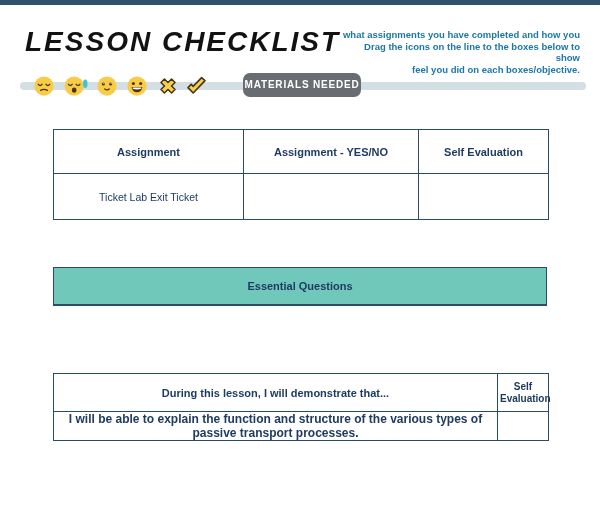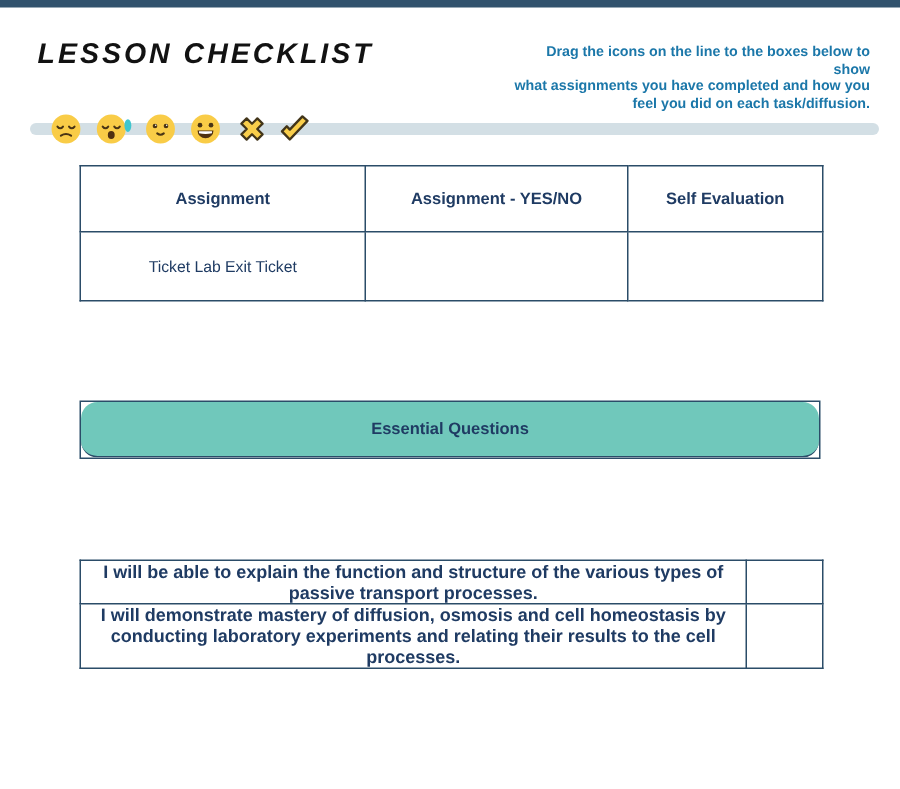--- a/index.html
+++ b/index.html
@@ -11,21 +11,21 @@
     font-family: "Liberation Sans", sans-serif;
     overflow: hidden;
   }
   .topbar {
     position: absolute; left: 0; top: 0;
     width: 600px; height: 5px;
     background: #31526D;
   }
   .page-title {
     position: absolute; left: 25px; top: 26px;
-    font-size: 19px; font-weight: bold; font-style: italic;
+    font-size: 28px; font-weight: bold; font-style: italic;
     letter-spacing: 2px; color: #121212; white-space: nowrap;
   }
   .instructions {
     position: absolute; right: 20px; top: 29px;
     width: 240px; text-align: right;
     font-size: 9.5px; font-weight: bold; line-height: 11.5px;
     color: #1B77A9;
   }
   .instructions span { display: block; }
   .icon-line {
@@ -43,31 +43,31 @@
   }
   table.grid {
     border-collapse: collapse; table-layout: fixed;
     position: absolute; left: 53px;
   }
   table.grid td, table.grid th {
     border: 1.5px solid #2B4C68;
     color: #1F3B63; text-align: center; vertical-align: middle;
     padding: 0 6px; background: #ffffff;
   }
-  .assignments { top: 110px; width: 495px; }
+  .assignments { top: 129px; width: 495px; }
   .assignments th { background: #F9CE4B; font-size: 11px; font-weight: bold; }
   .assignments td { font-size: 10.5px; }
   .eq-box {
     position: absolute; left: 53px; top: 267px; width: 492px;
     border: 1.5px solid #2B4C68;
   }
   .eq-header {
     background: #70C8BB; border-bottom: 1.5px solid #2B4C68;
     height: 36px; line-height: 36px; text-align: center;
-    font-size: 11px; font-weight: bold; color: #1F3B63; border-radius: 11px;
+    font-size: 11px; font-weight: bold; color: #1F3B63;
   }
   .eq-body {
     height: 50px; display: flex; align-items: center; justify-content: center;
     padding: 0 28px; text-align: center;
     font-size: 10.5px; line-height: 15px; color: #1F3B63; background: #fff;
   }
   .objectives { top: 373px; width: 495px; }
   .objectives th { background: #EE7522; font-weight: bold; color: #1F3B63; }
   .objectives th.obj-head { font-size: 11px; }
   .objectives th.se-head { font-size: 10px; line-height: 12px; padding: 0 2px; }
@@ -76,23 +76,23 @@
 </head>
 <body>
 
 <div class="page">
 
   <div class="topbar"></div>
 
   <div class="page-title">LESSON CHECKLIST</div>
 
   <div class="instructions">
+    <span>what assignments you have completed and how you</span>
     <span>Drag the icons on the line to the boxes below to show</span>
-    <span>what assignments you have completed and how you</span>
-    <span>feel you did on each task/diffusion.</span>
+    <span>feel you did on each boxes/objective.</span>
   </div>
 
   <div class="icon-line"></div>
 
   <svg class="drag-icon" style="left:33px;top:75px" width="22" height="22" viewBox="0 0 24 24">
     <circle cx="12" cy="12" r="10.5" fill="#F9CC47"></circle>
     <path d="M5.8 10.2 Q7.8 12.8 9.8 10.2" stroke="#4A3514" stroke-width="1.5" fill="none" stroke-linecap="round"></path>
     <path d="M14.2 10.2 Q16.2 12.8 18.2 10.2" stroke="#4A3514" stroke-width="1.5" fill="none" stroke-linecap="round"></path>
     <path d="M8.3 16.8 Q12 14.5 15.7 16.8" stroke="#4A3514" stroke-width="1.5" fill="none" stroke-linecap="round"></path>
   </svg>
@@ -125,20 +125,21 @@
   <svg class="drag-icon" style="left:157px;top:75px" width="22" height="22" viewBox="0 0 24 24">
     <g transform="rotate(45 12 12)">
       <path d="M9.3 3.8 h5.4 v5.5 h5.5 v5.4 h-5.5 v5.5 h-5.4 v-5.5 H3.8 v-5.4 h5.5 z" fill="#F9CE4B" stroke="#42351A" stroke-width="1.6" stroke-linejoin="round"></path>
     </g>
   </svg>
 
   <svg class="drag-icon" style="left:184px;top:74px" width="24" height="24" viewBox="0 0 24 24">
     <path d="M4 13.6 L9.2 19 L21 6.6 L17.6 3.6 L9.2 12.4 L7.2 10.2 Z" fill="#F9CE4B" stroke="#42351A" stroke-width="1.6" stroke-linejoin="round"></path>
   </svg>
 
+  <div class="materials-btn">MATERIALS NEEDED</div>
 
   <table class="grid assignments">
     <colgroup>
         <col style="width:190px">
         <col style="width:175px">
         <col style="width:130px">
       </colgroup>
     <tbody>
         <tr style="height:44px">
       <th>Assignment</th>
@@ -156,24 +157,24 @@
   <div class="eq-box">
     <div class="eq-header">Essential Questions</div>
   </div>
 
   <table class="grid objectives">
     <colgroup>
         <col style="width:444px">
         <col style="width:51px">
       </colgroup>
     <tbody>
+        <tr style="height:38px">
+      <th class="obj-head">During this lesson, I will demonstrate that...</th>
+      <th class="se-head">Self Evaluation</th>
+    </tr>
     <tr style="height:23px">
       <td class="obj-cell">I will be able to explain the function and structure of the various types of passive transport processes.</td>
-      <td></td>
-    </tr>
-    <tr style="height:36px">
-      <td class="obj-cell">I will demonstrate mastery of diffusion, osmosis and cell homeostasis by conducting laboratory experiments and relating their results to the cell processes.</td>
       <td></td>
     </tr>
   </tbody>
     </table>
 
 </div>
 
 </body></html>

